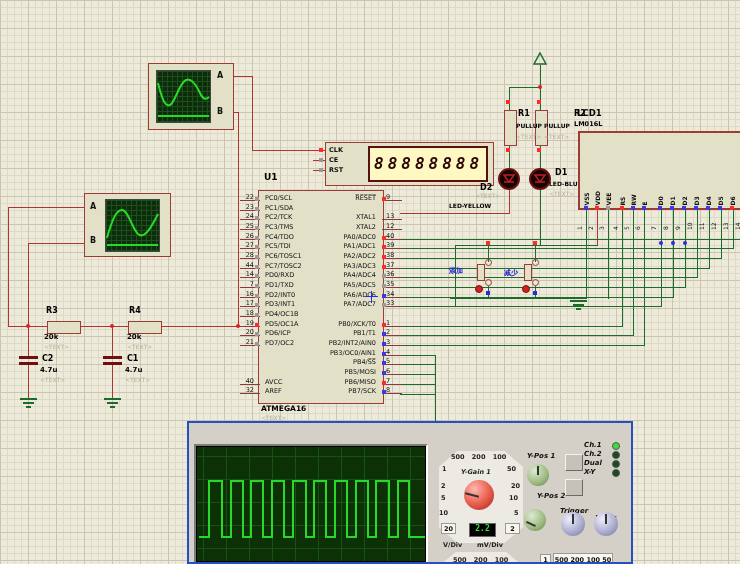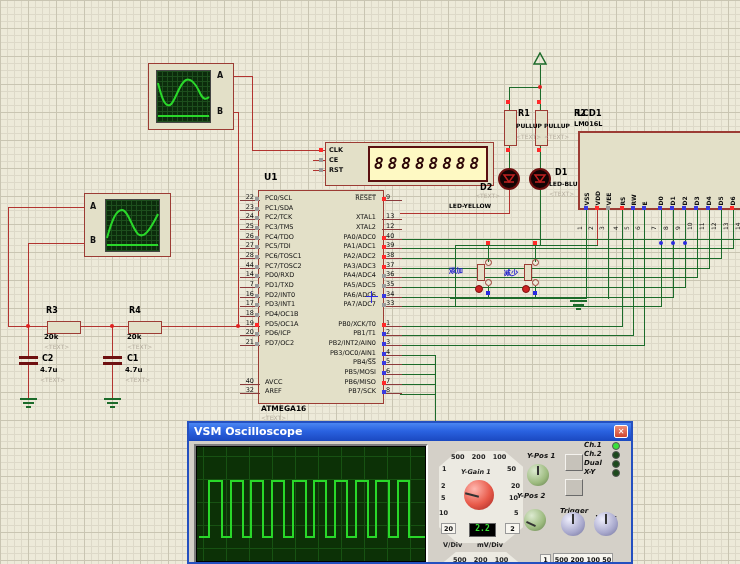--- a/index.html
+++ b/index.html
@@ -703,24 +703,20 @@
         <span class="vnum">13</span>
       </div>
 
       <div class="lcell">
 
         <span class="vnum">14</span>
       </div>
     </div>
 
   <div class="win">
-    <div class="tbar">
-      <span>VSM Oscilloscope</span>
-      <span class="closeb">✕</span>
-    </div>
 
     <div class="sscreen">
       <div class="sinner">
         <svg width="230" height="116">
           <path d="M2,90 h10 v-56 h13 v56 h9 v-56 h12 v56 h8 v-56 h12 v56 h9 v-56 h12 v56 h9 v-56 h13 v56 h8 v-56 h12 v56 h9 v-56 h12 v56 h9 v-56 h12 v56 h8 v-56 h13 v56 h9 v-56 h11 v56 h16" fill="none" stroke="#29d829" stroke-width="2"></path>
         </svg>
       </div>
     </div>
 
     <div class="abs" style="left:248px;top:26px;width:90px;height:102px">
@@ -742,21 +738,21 @@
       <span class="notch" style="left:68px;top:74px;width:15px;height:11px">2</span>
       <span class="readout" style="left:32px;top:74px;width:25px;height:12px">2.2</span>
       <span class="abs pnl" style="left:6px;top:92px">V/Div</span>
       <span class="abs pnl" style="left:40px;top:92px">mV/Div</span>
     </div>
 
     <span class="klab" style="left:338px;top:29px">Y-Pos 1</span>
     <div class="knob knob-grn" style="left:338px;top:41px;width:22px;height:22px">
       <span class="ptr" style="left:10px;top:2px;width:2px;height:9px"></span>
     </div>
-    <span class="klab" style="left:328px;top:69px">Y-Pos 2</span>
+    <span class="klab" style="left:348px;top:69px">Y-Pos 2</span>
     <div class="knob knob-grn" style="left:335px;top:86px;width:22px;height:22px">
       <span class="ptr" style="left:2px;top:14px;width:10px;height:2px;transform:rotate(25deg)"></span>
     </div>
 
     <span class="chbtn" style="left:376px;top:31px"></span>
     <span class="chbtn" style="left:376px;top:56px"></span>
     <div class="abs" style="left:395px;top:18px;width:40px;font-size:7px">
 
         <div class="chrow" style="position:relative;height:9px">
           <span class="chlab" style="left:0;top:0">Ch.1</span>

